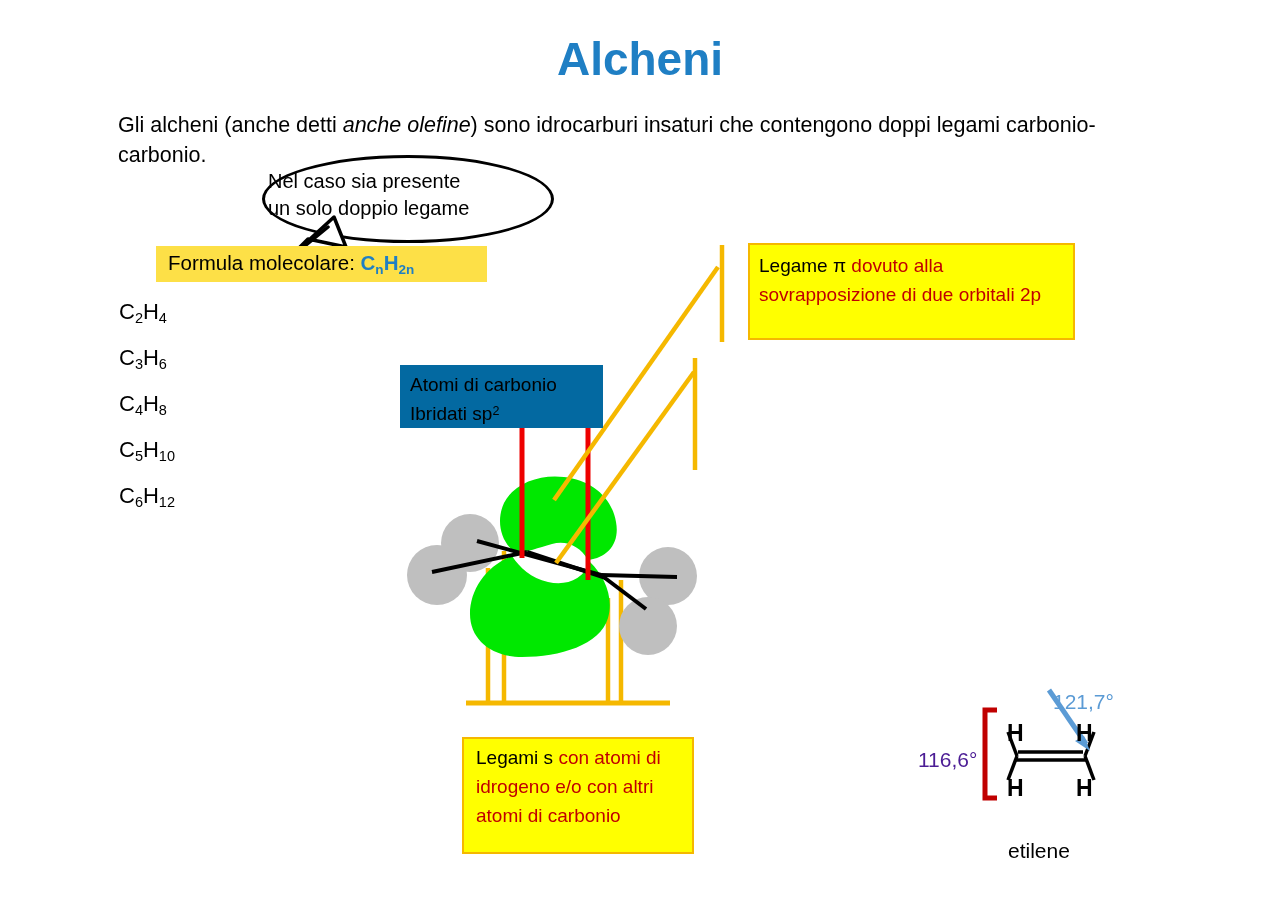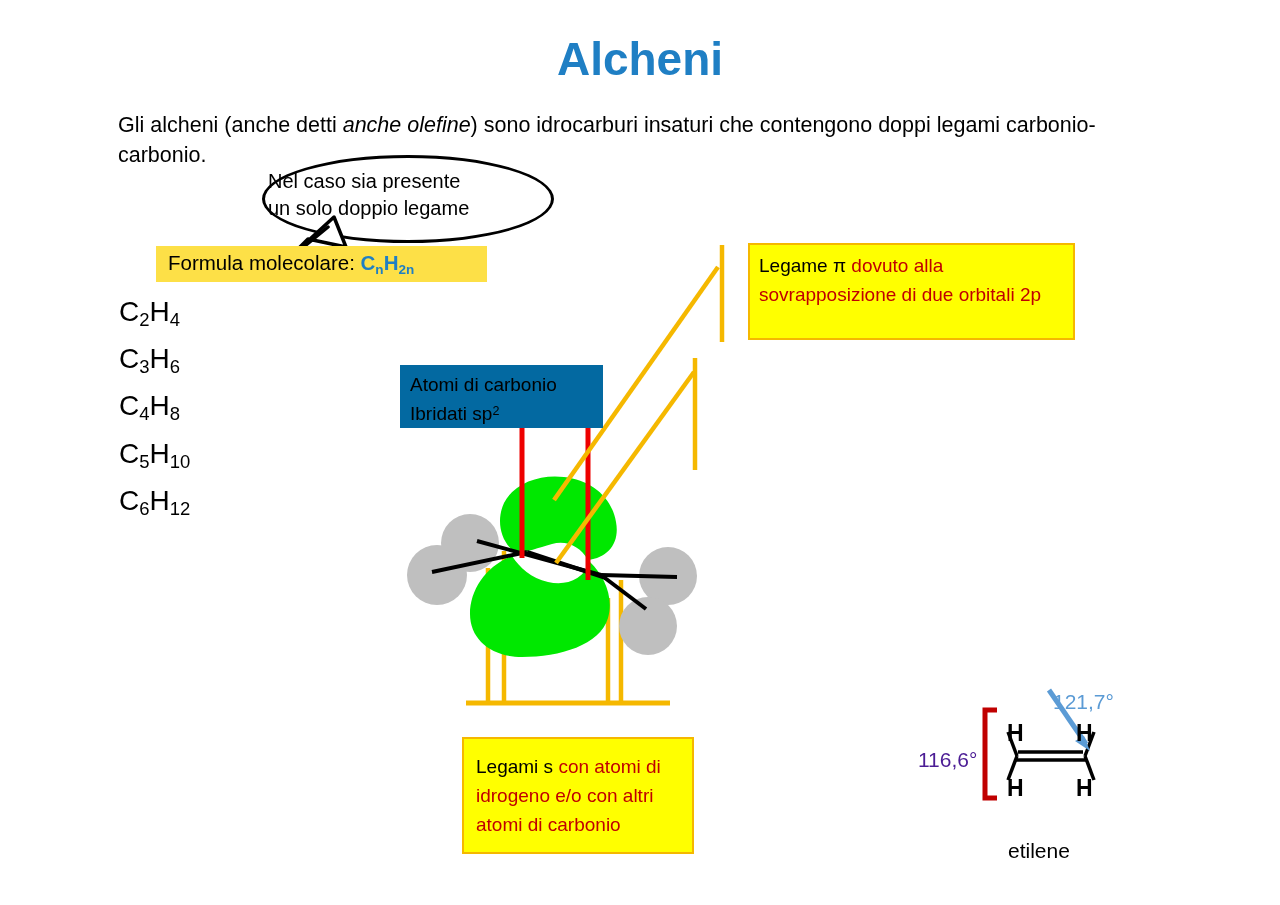--- a/index.html
+++ b/index.html
@@ -97,21 +97,21 @@
     font-weight: bold;
   }
   sub { font-size: 0.66em; vertical-align: -0.28em; }
   sup { font-size: 0.66em; vertical-align: 0.42em; }
 
   
   #formula-list {
     position: absolute;
     left: 119px;
     top: 292px;
-    font-size: 28px;
+    font-size: 22px;
     line-height: 39px;
     color: #000000;
   }
 
   
   #red-box {
     position: absolute;
     left: 400px;
     top: 365px;
     width: 203px;
@@ -141,21 +141,21 @@
     top: 6px;
     font-size: 19px;
     line-height: 29px;
     color: #c00000;
   }
   .yellow-box .blk { color: #000000; }
 
   #yb-pi    { left: 748px; top: 243px; width: 327px; height: 97px; }
   #yb-sigma { left: 718px; top: 354px; width: 330px; height: 113px; }
   #yb-s     { left: 462px; top: 737px; width: 232px; height: 117px; }
-  #yb-s .txt { top: 13px; left: 12px; }
+  #yb-s .txt { top: 4px; left: 12px; }
 
   
   #art {
     position: absolute;
     left: 0; top: 0;
     width: 1280px; height: 905px;
     pointer-events: none;
   }
 
   

